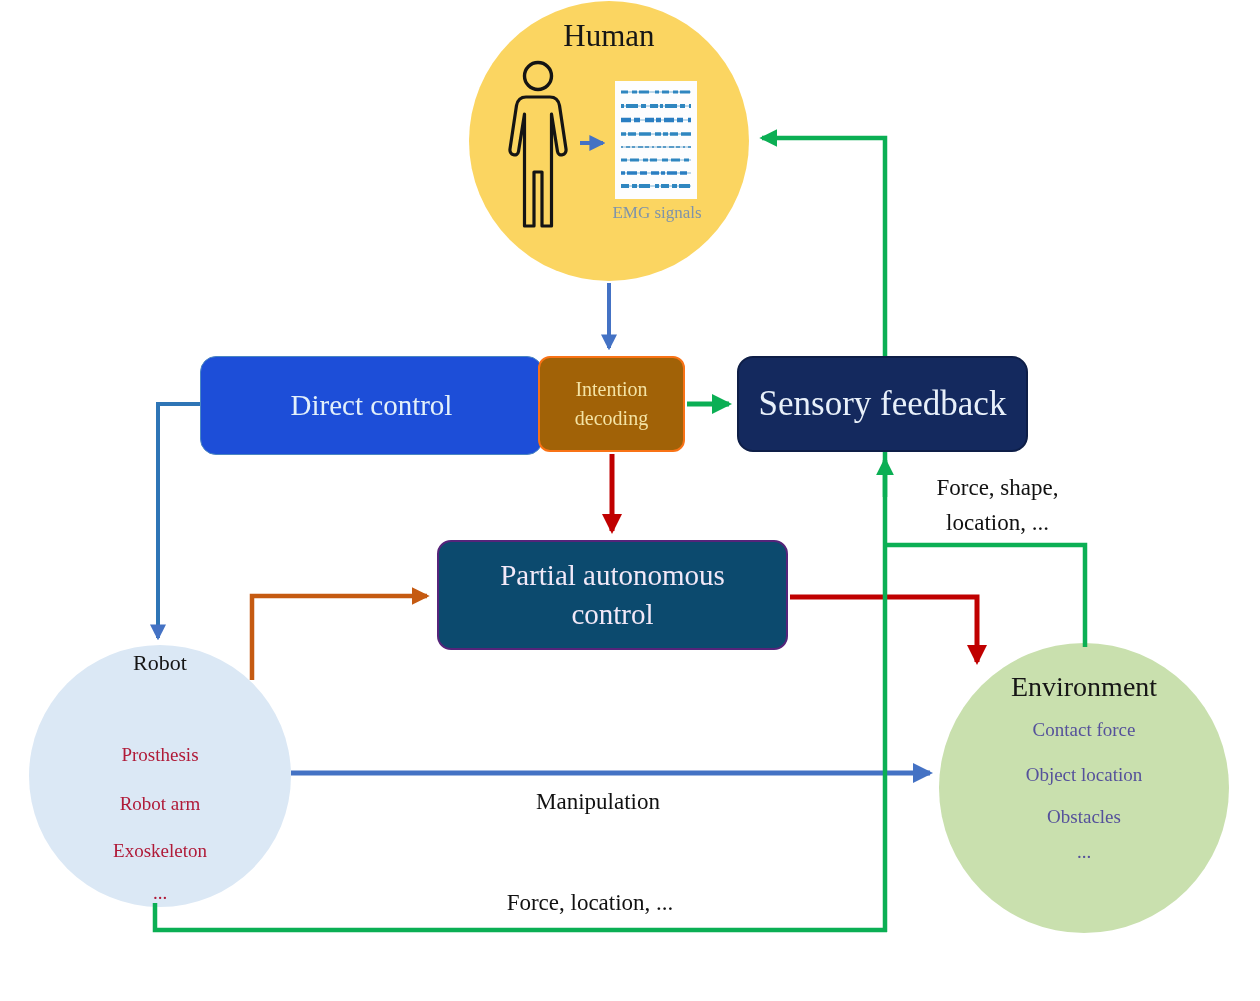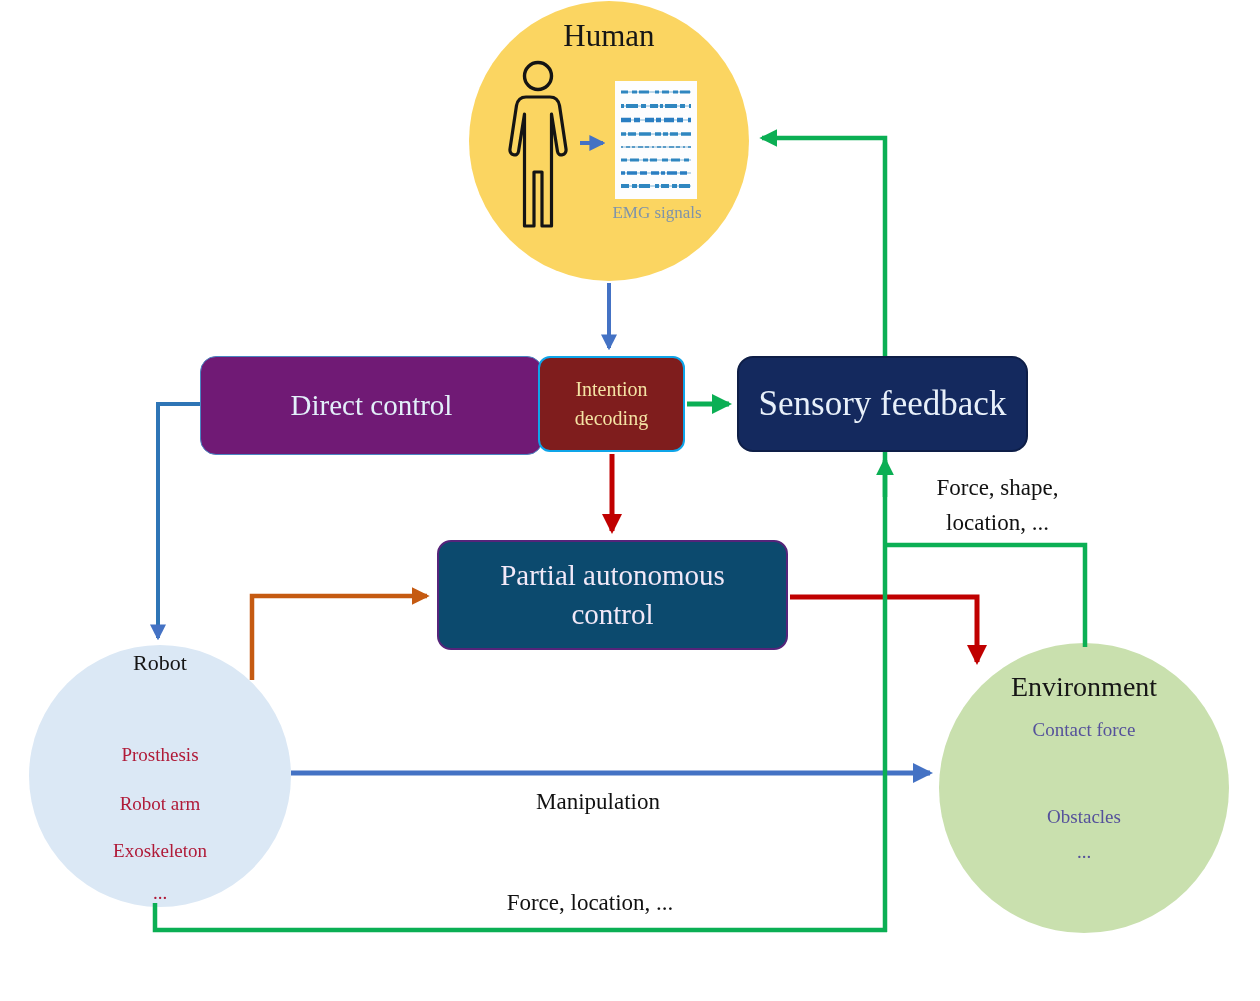--- a/index.html
+++ b/index.html
@@ -22,26 +22,26 @@
 
   #robot-circle { left:29px; top:645px; width:262px; height:262px; background:#DBE8F5; }
   #robot-title  { left:29px; top:650px; width:262px; font-size:22px; }
   .robot-item   { left:40px; width:240px; color:#B01A38;margin-top:42px; }
 
   #env-circle { left:939px; top:643px; width:290px; height:290px; background:#C9E0AE; }
   #env-title  { left:939px; top:671px; width:290px; font-size:28px; }
   .env-item   { left:964px; width:240px; color:#55519B; }
 
   #direct-box {
-    left:200px; top:356px; width:343px; height:99px; background:#701a75;
+    left:200px; top:356px; width:343px; height:99px; background:#1d4ed8;
     border:1px solid #4A86C2; border-radius:16px; color:#E3F0FA; font-size:29px;
   }
   #intention-box {
-    left:538px; top:356px; width:147px; height:96px; background:#7f1d1d;
-    border:2px solid #0ea5e9; border-radius:12px; color:#F4E3A4;
+    left:538px; top:356px; width:147px; height:96px; background:#a16207;
+    border:2px solid #f97316; border-radius:12px; color:#F4E3A4;
     font-size:20px; line-height:1.45;
   }
   #sensory-box {
     left:737px; top:356px; width:291px; height:96px; background:#14295E;
     border:2px solid #0E1E47; border-radius:16px; color:#E8F0FA; font-size:35px;
   }
   #partial-box {
     left:437px; top:540px; width:351px; height:110px; background:#0c4a6e;
     border:2px solid #55247A; border-radius:14px; color:#F2E9F8;
     font-size:29px; line-height:1.35;
@@ -139,20 +139,21 @@
   </div>
 
   <div class="circle-title" id="robot-title">Robot</div>
   <div class="item robot-item" style="top:702px">Prosthesis</div>
   <div class="item robot-item" style="top:751px">Robot arm</div>
   <div class="item robot-item" style="top:798px">Exoskeleton</div>
   <div class="item robot-item" style="top:840px">...</div>
 
   <div class="circle-title" id="env-title">Environment</div>
   <div class="item env-item" style="top:719px">Contact force</div>
+  <div class="item env-item" style="top:764px">Object location</div>
   <div class="item env-item" style="top:806px">Obstacles</div>
   <div class="item env-item" style="top:841px">...</div>
 
   <div class="edge-label" id="force-shape-label">
     <div>Force, shape,</div>
     <div>location, ...</div>
   </div>
   <div class="edge-label" id="manipulation-label">Manipulation</div>
   <div class="edge-label" id="force-location-label">Force, location, ...</div>
 

